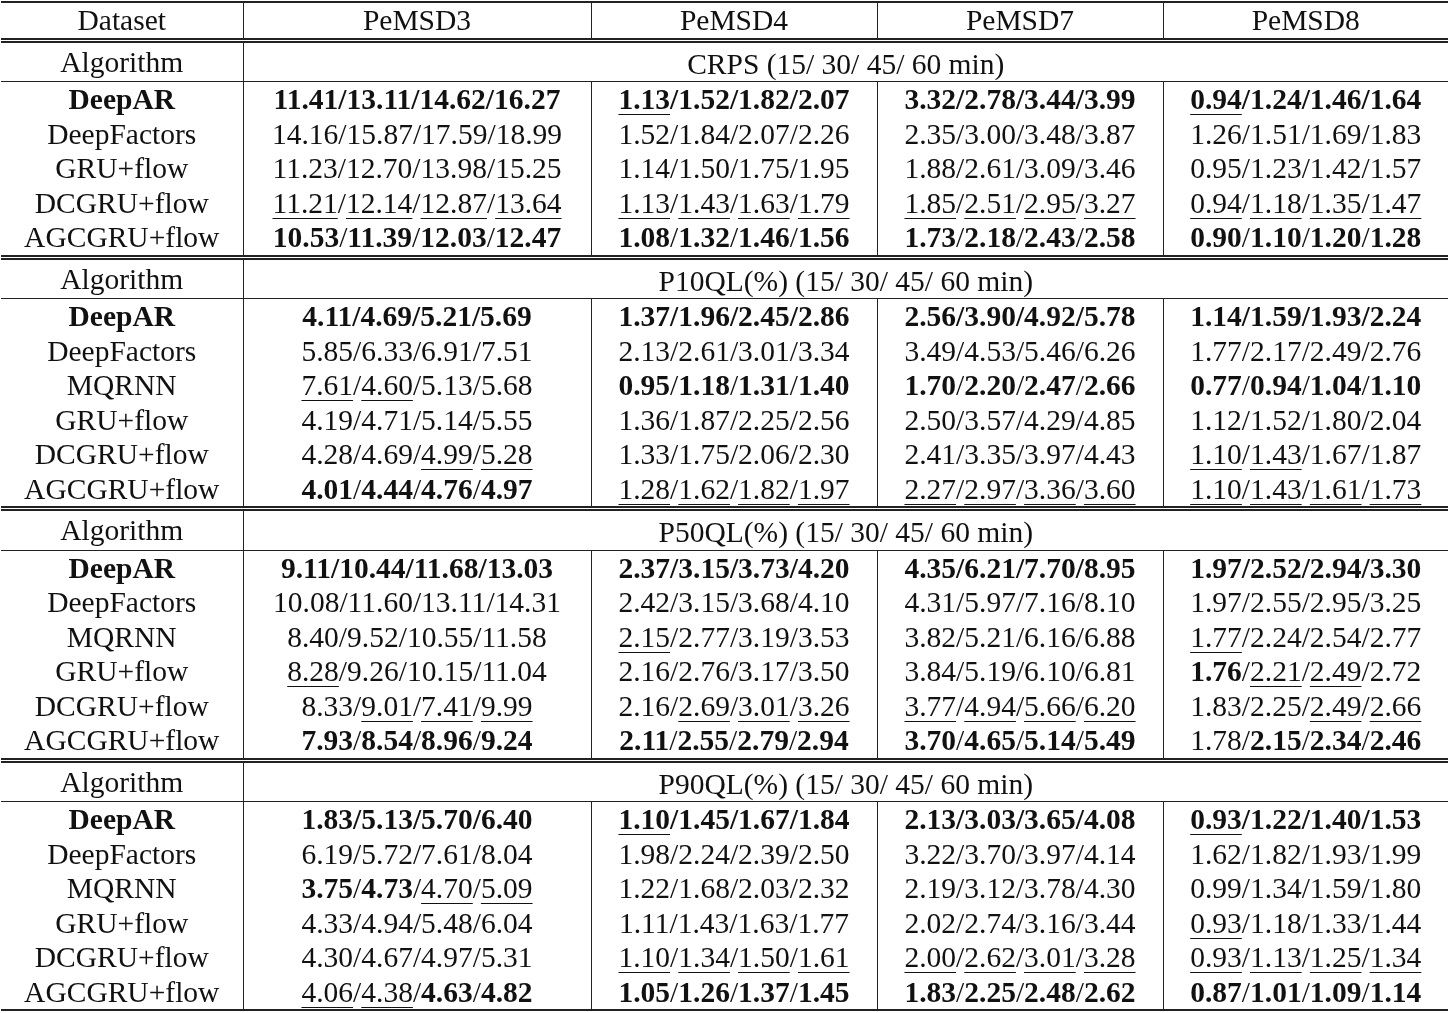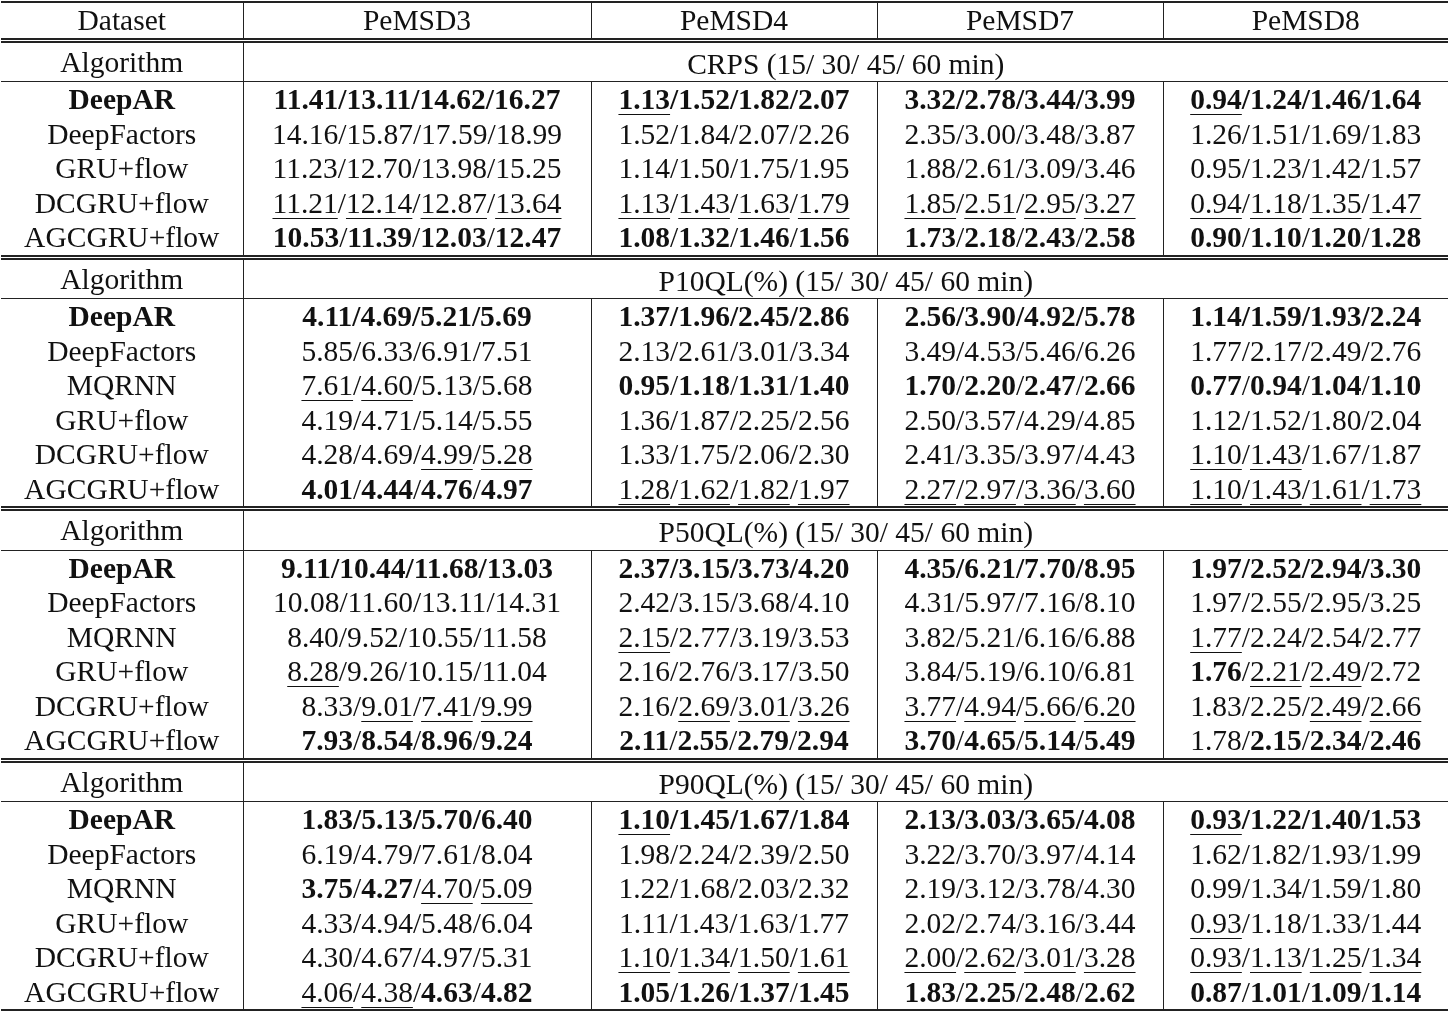--- a/index.html
+++ b/index.html
@@ -189,28 +189,28 @@
       </tr>
       <tr class="sec first">
         <td>DeepAR</td>
         <td class="vl"><span class="v">1.83</span><span class="sep">/</span><span class="v">5.13</span><span class="sep">/</span><span class="v">5.70</span><span class="sep">/</span><span class="v">6.40</span></td>
         <td class="vl"><span class="v u">1.10</span><span class="sep">/</span><span class="v">1.45</span><span class="sep">/</span><span class="v">1.67</span><span class="sep">/</span><span class="v">1.84</span></td>
         <td class="vl"><span class="v">2.13</span><span class="sep">/</span><span class="v">3.03</span><span class="sep">/</span><span class="v">3.65</span><span class="sep">/</span><span class="v">4.08</span></td>
         <td class="vl"><span class="v u">0.93</span><span class="sep">/</span><span class="v">1.22</span><span class="sep">/</span><span class="v">1.40</span><span class="sep">/</span><span class="v">1.53</span></td>
       </tr>
       <tr class="sec">
         <td>DeepFactors</td>
-        <td class="vl"><span class="v">6.19</span><span class="sep">/</span><span class="v">4.79</span><span class="sep">/</span><span class="v">7.61</span><span class="sep">/</span><span class="v">8.04</span></td>
+        <td class="vl"><span class="v">6.19</span><span class="sep">/</span><span class="v">5.72</span><span class="sep">/</span><span class="v">7.61</span><span class="sep">/</span><span class="v">8.04</span></td>
         <td class="vl"><span class="v">1.98</span><span class="sep">/</span><span class="v">2.24</span><span class="sep">/</span><span class="v">2.39</span><span class="sep">/</span><span class="v">2.50</span></td>
         <td class="vl"><span class="v">3.22</span><span class="sep">/</span><span class="v">3.70</span><span class="sep">/</span><span class="v">3.97</span><span class="sep">/</span><span class="v">4.14</span></td>
         <td class="vl"><span class="v">1.62</span><span class="sep">/</span><span class="v">1.82</span><span class="sep">/</span><span class="v">1.93</span><span class="sep">/</span><span class="v">1.99</span></td>
       </tr>
       <tr class="sec">
         <td>MQRNN</td>
-        <td class="vl"><span class="v b">3.75</span><span class="sep">/</span><span class="v b">4.27</span><span class="sep">/</span><span class="v u">4.70</span><span class="sep">/</span><span class="v u">5.09</span></td>
+        <td class="vl"><span class="v b">3.75</span><span class="sep">/</span><span class="v b">4.73</span><span class="sep">/</span><span class="v u">4.70</span><span class="sep">/</span><span class="v u">5.09</span></td>
         <td class="vl"><span class="v">1.22</span><span class="sep">/</span><span class="v">1.68</span><span class="sep">/</span><span class="v">2.03</span><span class="sep">/</span><span class="v">2.32</span></td>
         <td class="vl"><span class="v">2.19</span><span class="sep">/</span><span class="v">3.12</span><span class="sep">/</span><span class="v">3.78</span><span class="sep">/</span><span class="v">4.30</span></td>
         <td class="vl"><span class="v">0.99</span><span class="sep">/</span><span class="v">1.34</span><span class="sep">/</span><span class="v">1.59</span><span class="sep">/</span><span class="v">1.80</span></td>
       </tr>
       <tr class="sec">
         <td>GRU+flow</td>
         <td class="vl"><span class="v">4.33</span><span class="sep">/</span><span class="v">4.94</span><span class="sep">/</span><span class="v">5.48</span><span class="sep">/</span><span class="v">6.04</span></td>
         <td class="vl"><span class="v">1.11</span><span class="sep">/</span><span class="v">1.43</span><span class="sep">/</span><span class="v">1.63</span><span class="sep">/</span><span class="v">1.77</span></td>
         <td class="vl"><span class="v">2.02</span><span class="sep">/</span><span class="v">2.74</span><span class="sep">/</span><span class="v">3.16</span><span class="sep">/</span><span class="v">3.44</span></td>
         <td class="vl"><span class="v u">0.93</span><span class="sep">/</span><span class="v">1.18</span><span class="sep">/</span><span class="v">1.33</span><span class="sep">/</span><span class="v">1.44</span></td>

